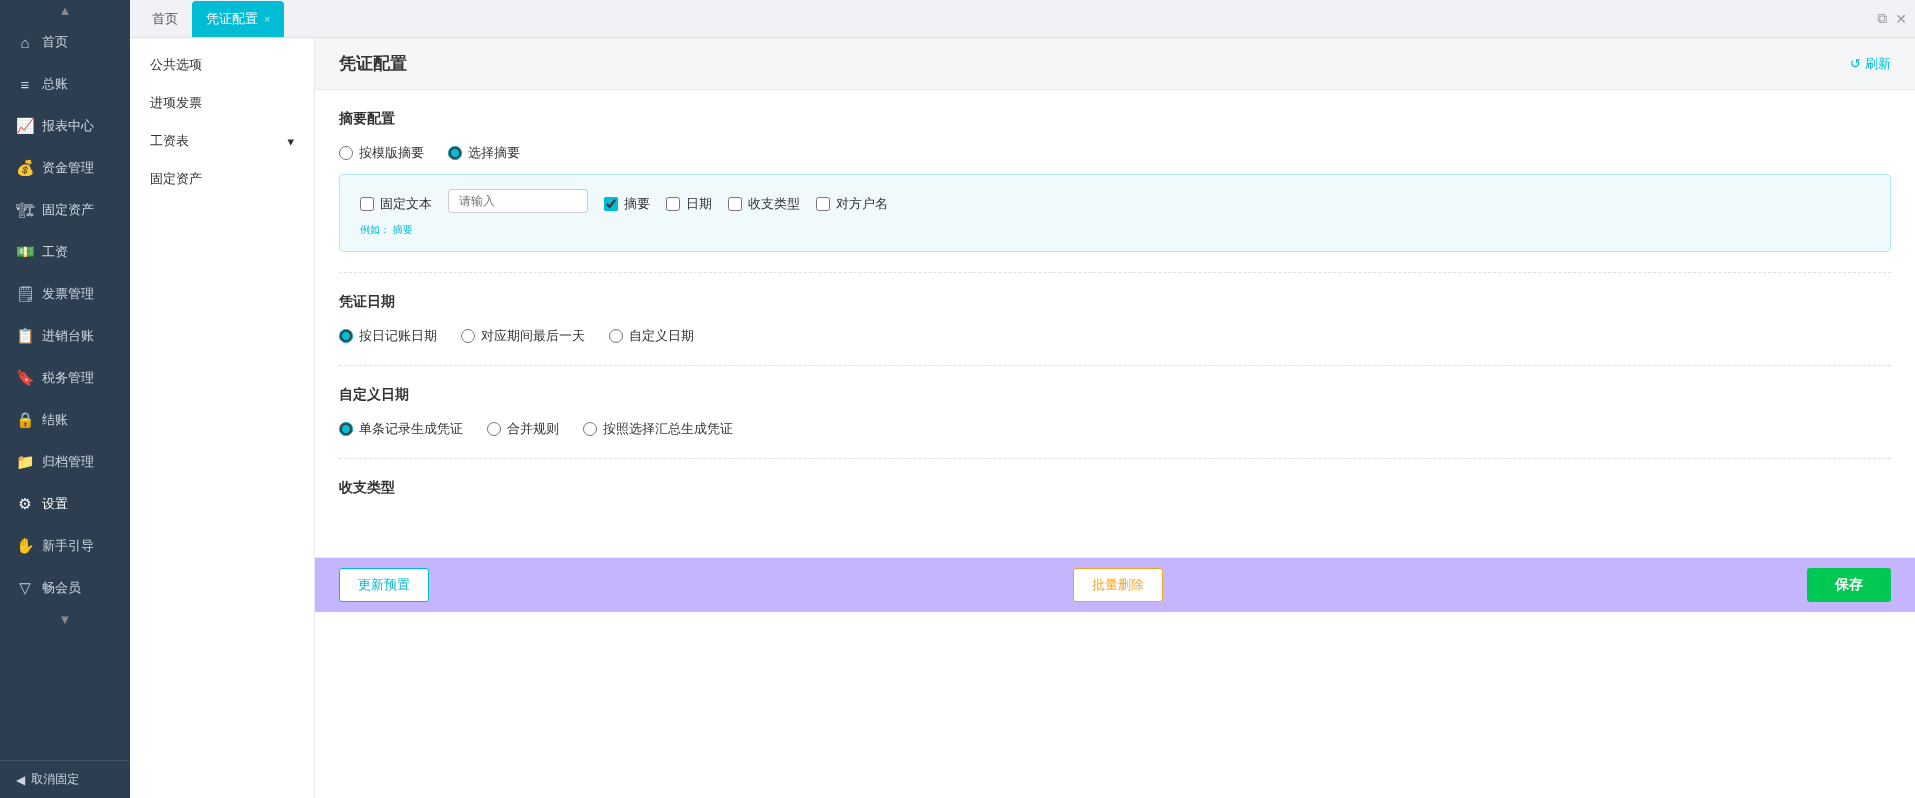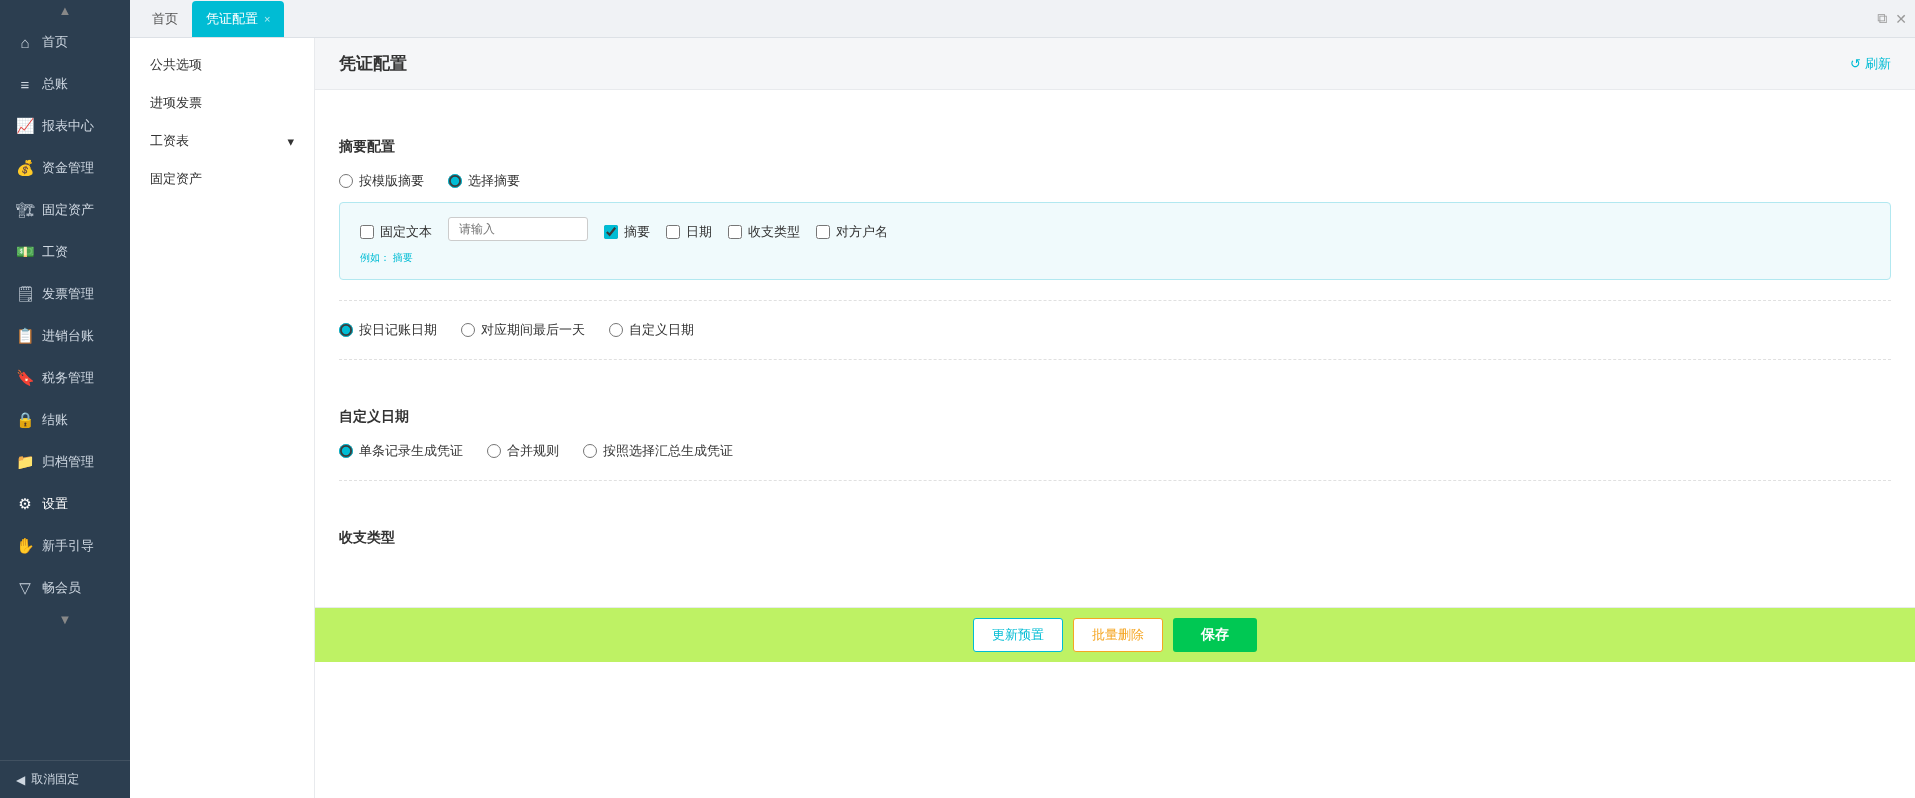--- a/index.html
+++ b/index.html
@@ -162,21 +162,20 @@
       padding: 20px 0;
       border-bottom: 1px dashed #e0e0e0;
     }
     .section:last-child { border-bottom: none; }
 
     .section-title {
       font-size: 14px;
       font-weight: bold;
       color: #333;
       margin-bottom: 16px;
-      margin-top: 28px;
     }
 
     .radio-group {
       display: flex;
       align-items: center;
       gap: 24px;
       flex-wrap: wrap;
     }
 
     .radio-item {
@@ -228,25 +227,25 @@
     .summary-example {
       color: #00bcd4;
       font-size: 10px;
       margin-top: 10px;
     }
 
     
     .bottom-bar {
       position: sticky;
       bottom: 0;
-      background: #bef264;
+      background: #c4b5fd;
       border-top: 1px solid #e8eaed;
       padding: 10px 24px;
       display: flex;
-      justify-content: center;
+      justify-content: space-between;
       gap: 10px;
       align-items: center;
     }
     .btn-outline {
       border: 1px solid #00bcd4;
       color: #00bcd4;
       background: #fff;
       padding: 7px 18px;
       border-radius: 3px;
       cursor: pointer;
@@ -438,20 +437,21 @@
               </label>
             </div>
             <div class="summary-example">
               <span>例如：</span>
               <span>摘要</span>
             </div>
           </div>
         </div>
 
         <div class="section">
+          <div class="section-title">凭证日期</div>
           <div class="radio-group">
             <label class="radio-item">
               <input type="radio" name="voucher_date" checked="" style="">
               <span>按日记账日期</span>
             </label>
             <label class="radio-item">
               <input type="radio" name="voucher_date" style="">
               <span>对应期间最后一天</span>
             </label>
             <label class="radio-item">

